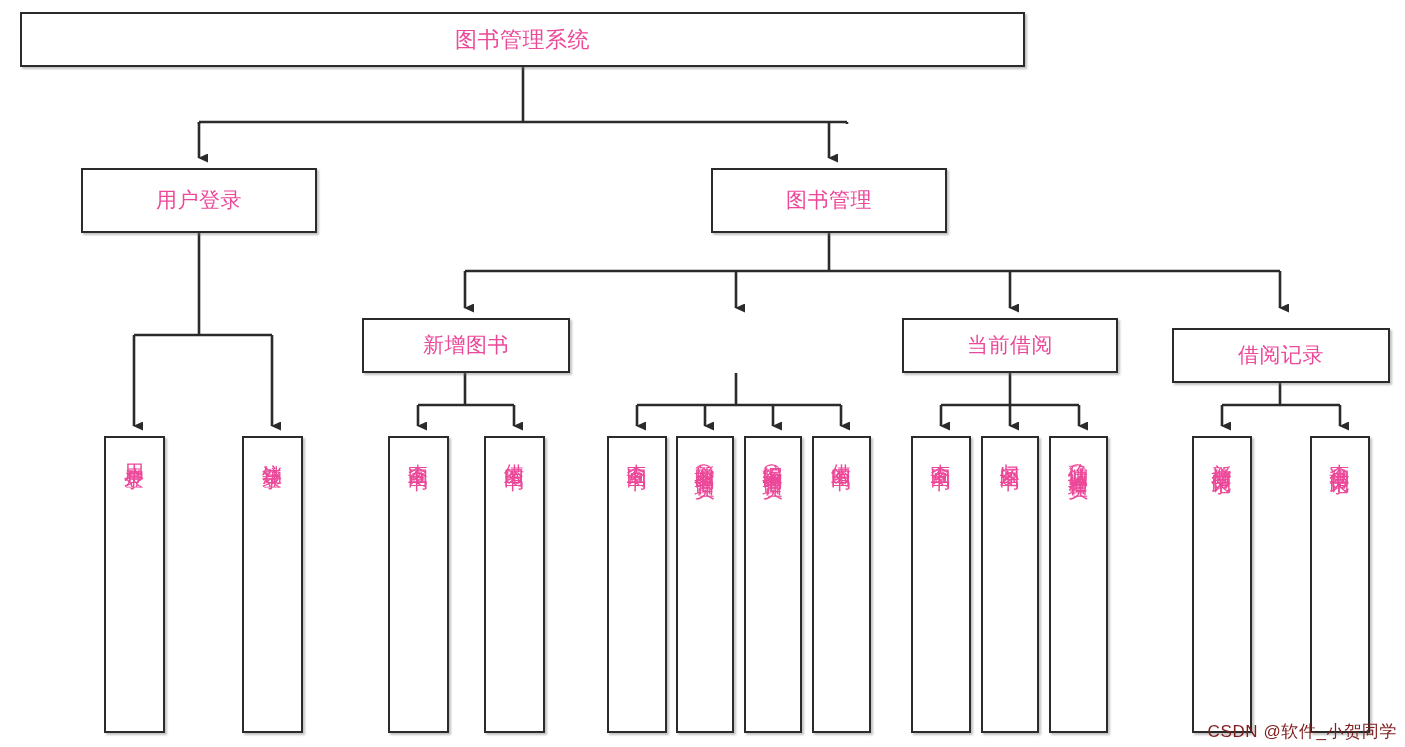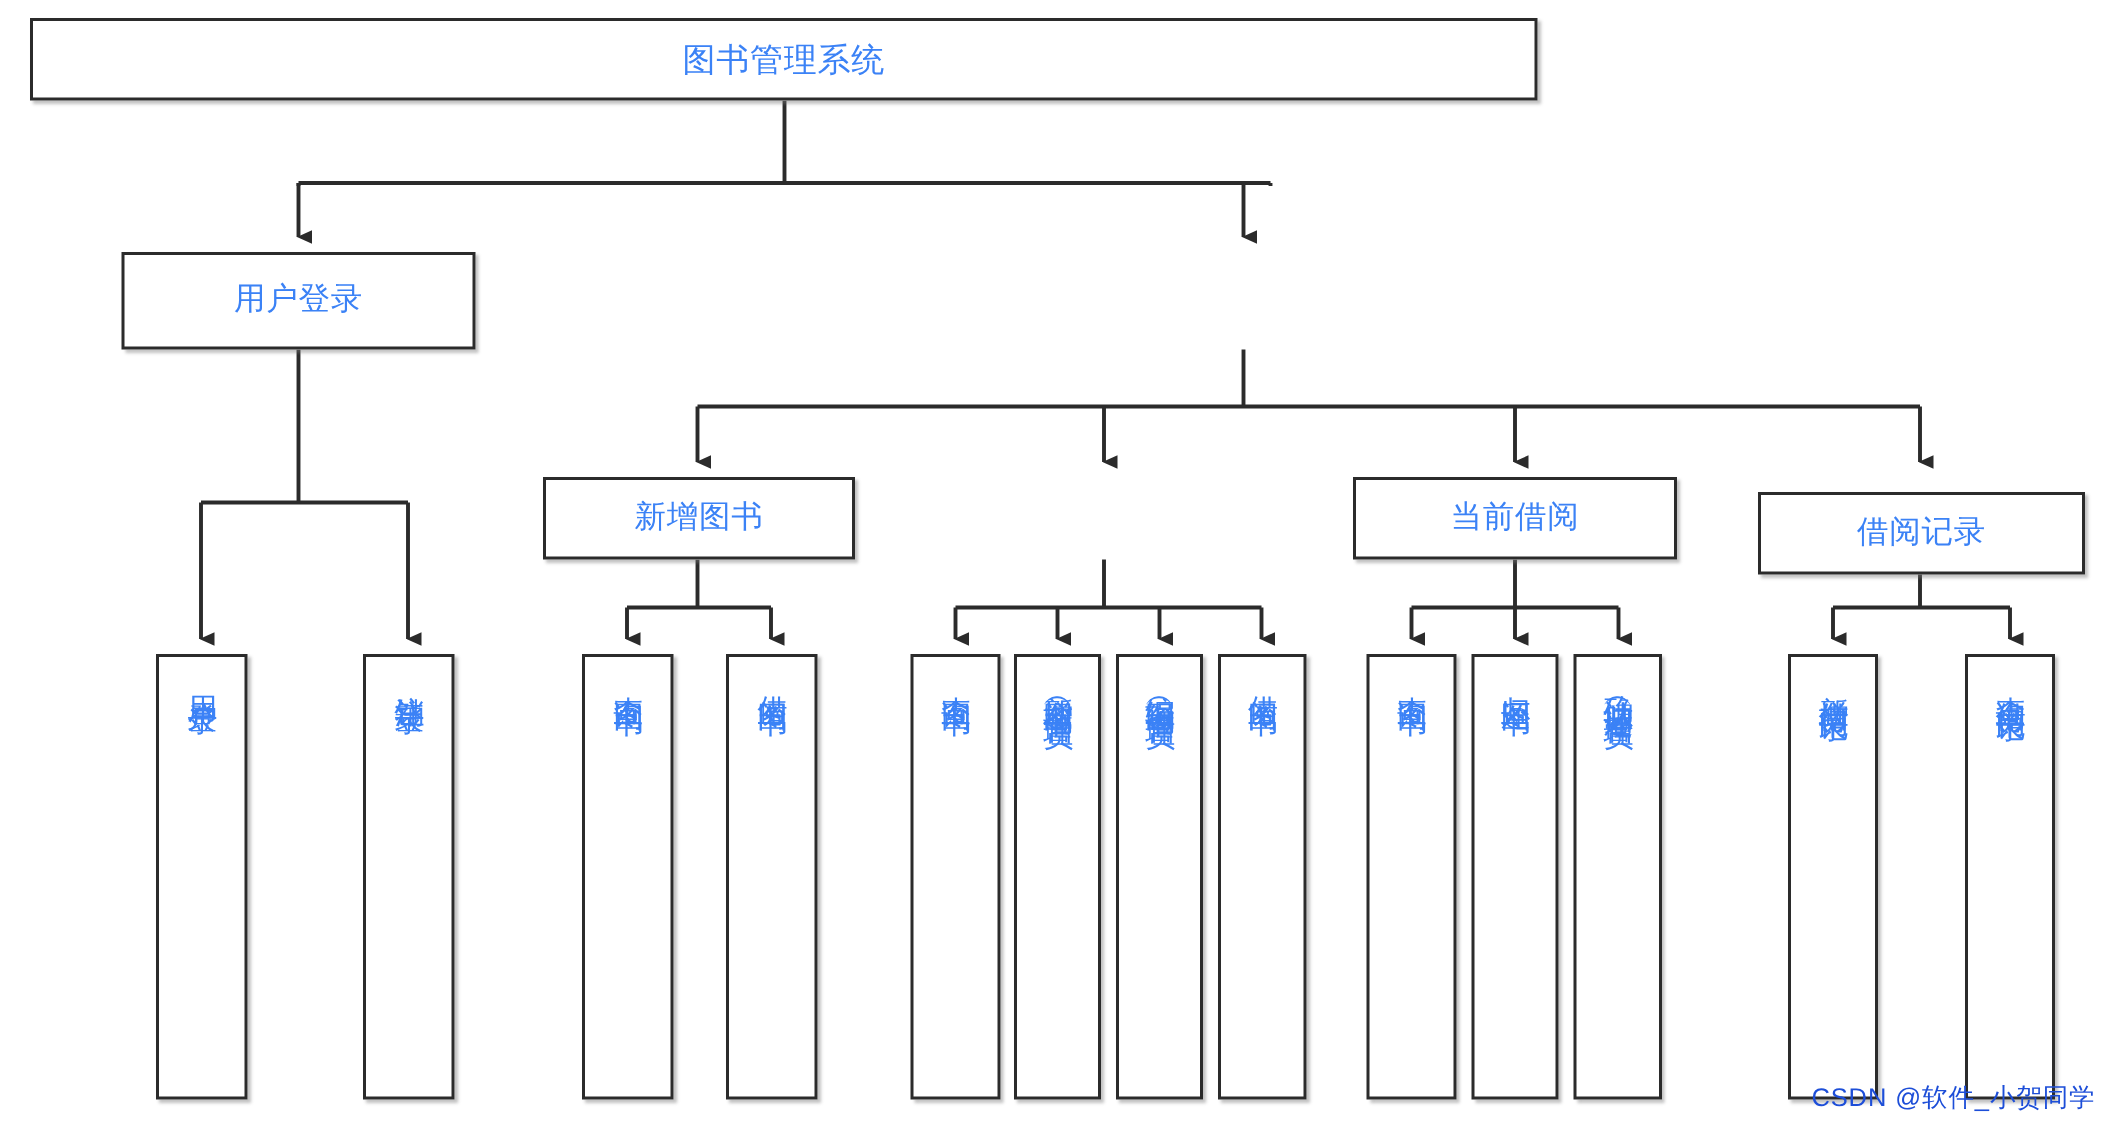--- a/index.html
+++ b/index.html
@@ -28,21 +28,21 @@
     position: absolute;
     box-sizing: border-box;
     background: #ffffff;
     border: 2.5px solid #2b2b2b;
     display: flex;
     align-items: center;
     justify-content: center;
     box-shadow: 2px 2px 2px rgba(120,120,120,0.45);
   }
   .node-label {
-    color: #3b82f6;
+    color: #ec4899;
     font-size: 21px;
     line-height: 1.18;
     letter-spacing: 0.5px;
     text-align: left;
     white-space: nowrap;
   }
   .node.horizontal .node-label {
     writing-mode: horizontal-tb;
   }
   .node.vertical {
@@ -58,21 +58,21 @@
     line-height: 1;
   }
   .node.root .node-label {
     font-size: 22px;
   }
   .watermark {
     position: absolute;
     right: 8px;
     bottom: 4px;
     font-size: 17px;
-    color: #1d4ed8;
+    color: #7f1d1d;
     letter-spacing: 0.6px;
     white-space: nowrap;
     pointer-events: none;
   }
 </style>
 </head>
 <body>
 
 <div id="diagram-root">
 
@@ -128,20 +128,23 @@
     </g>
   </svg>
 
   <div class="node horizontal root" style="left:20px; top:12px; width:1005px; height:55px;">
     <span class="node-label">图书管理系统</span>
   </div>
 
   <div class="node horizontal" style="left:81px; top:168px; width:236px; height:65px;">
     <span class="node-label">用户登录</span>
   </div>
+  <div class="node horizontal" style="left:711px; top:168px; width:236px; height:65px;">
+    <span class="node-label">图书管理</span>
+  </div>
 
   <div class="node horizontal" style="left:362px; top:318px; width:208px; height:55px;">
     <span class="node-label">新增图书</span>
   </div>
   <div class="node horizontal" style="left:902px; top:318px; width:216px; height:55px;">
     <span class="node-label">当前借阅</span>
   </div>
   <div class="node horizontal" style="left:1172px; top:328px; width:218px; height:55px;">
     <span class="node-label">借阅记录</span>
   </div>

